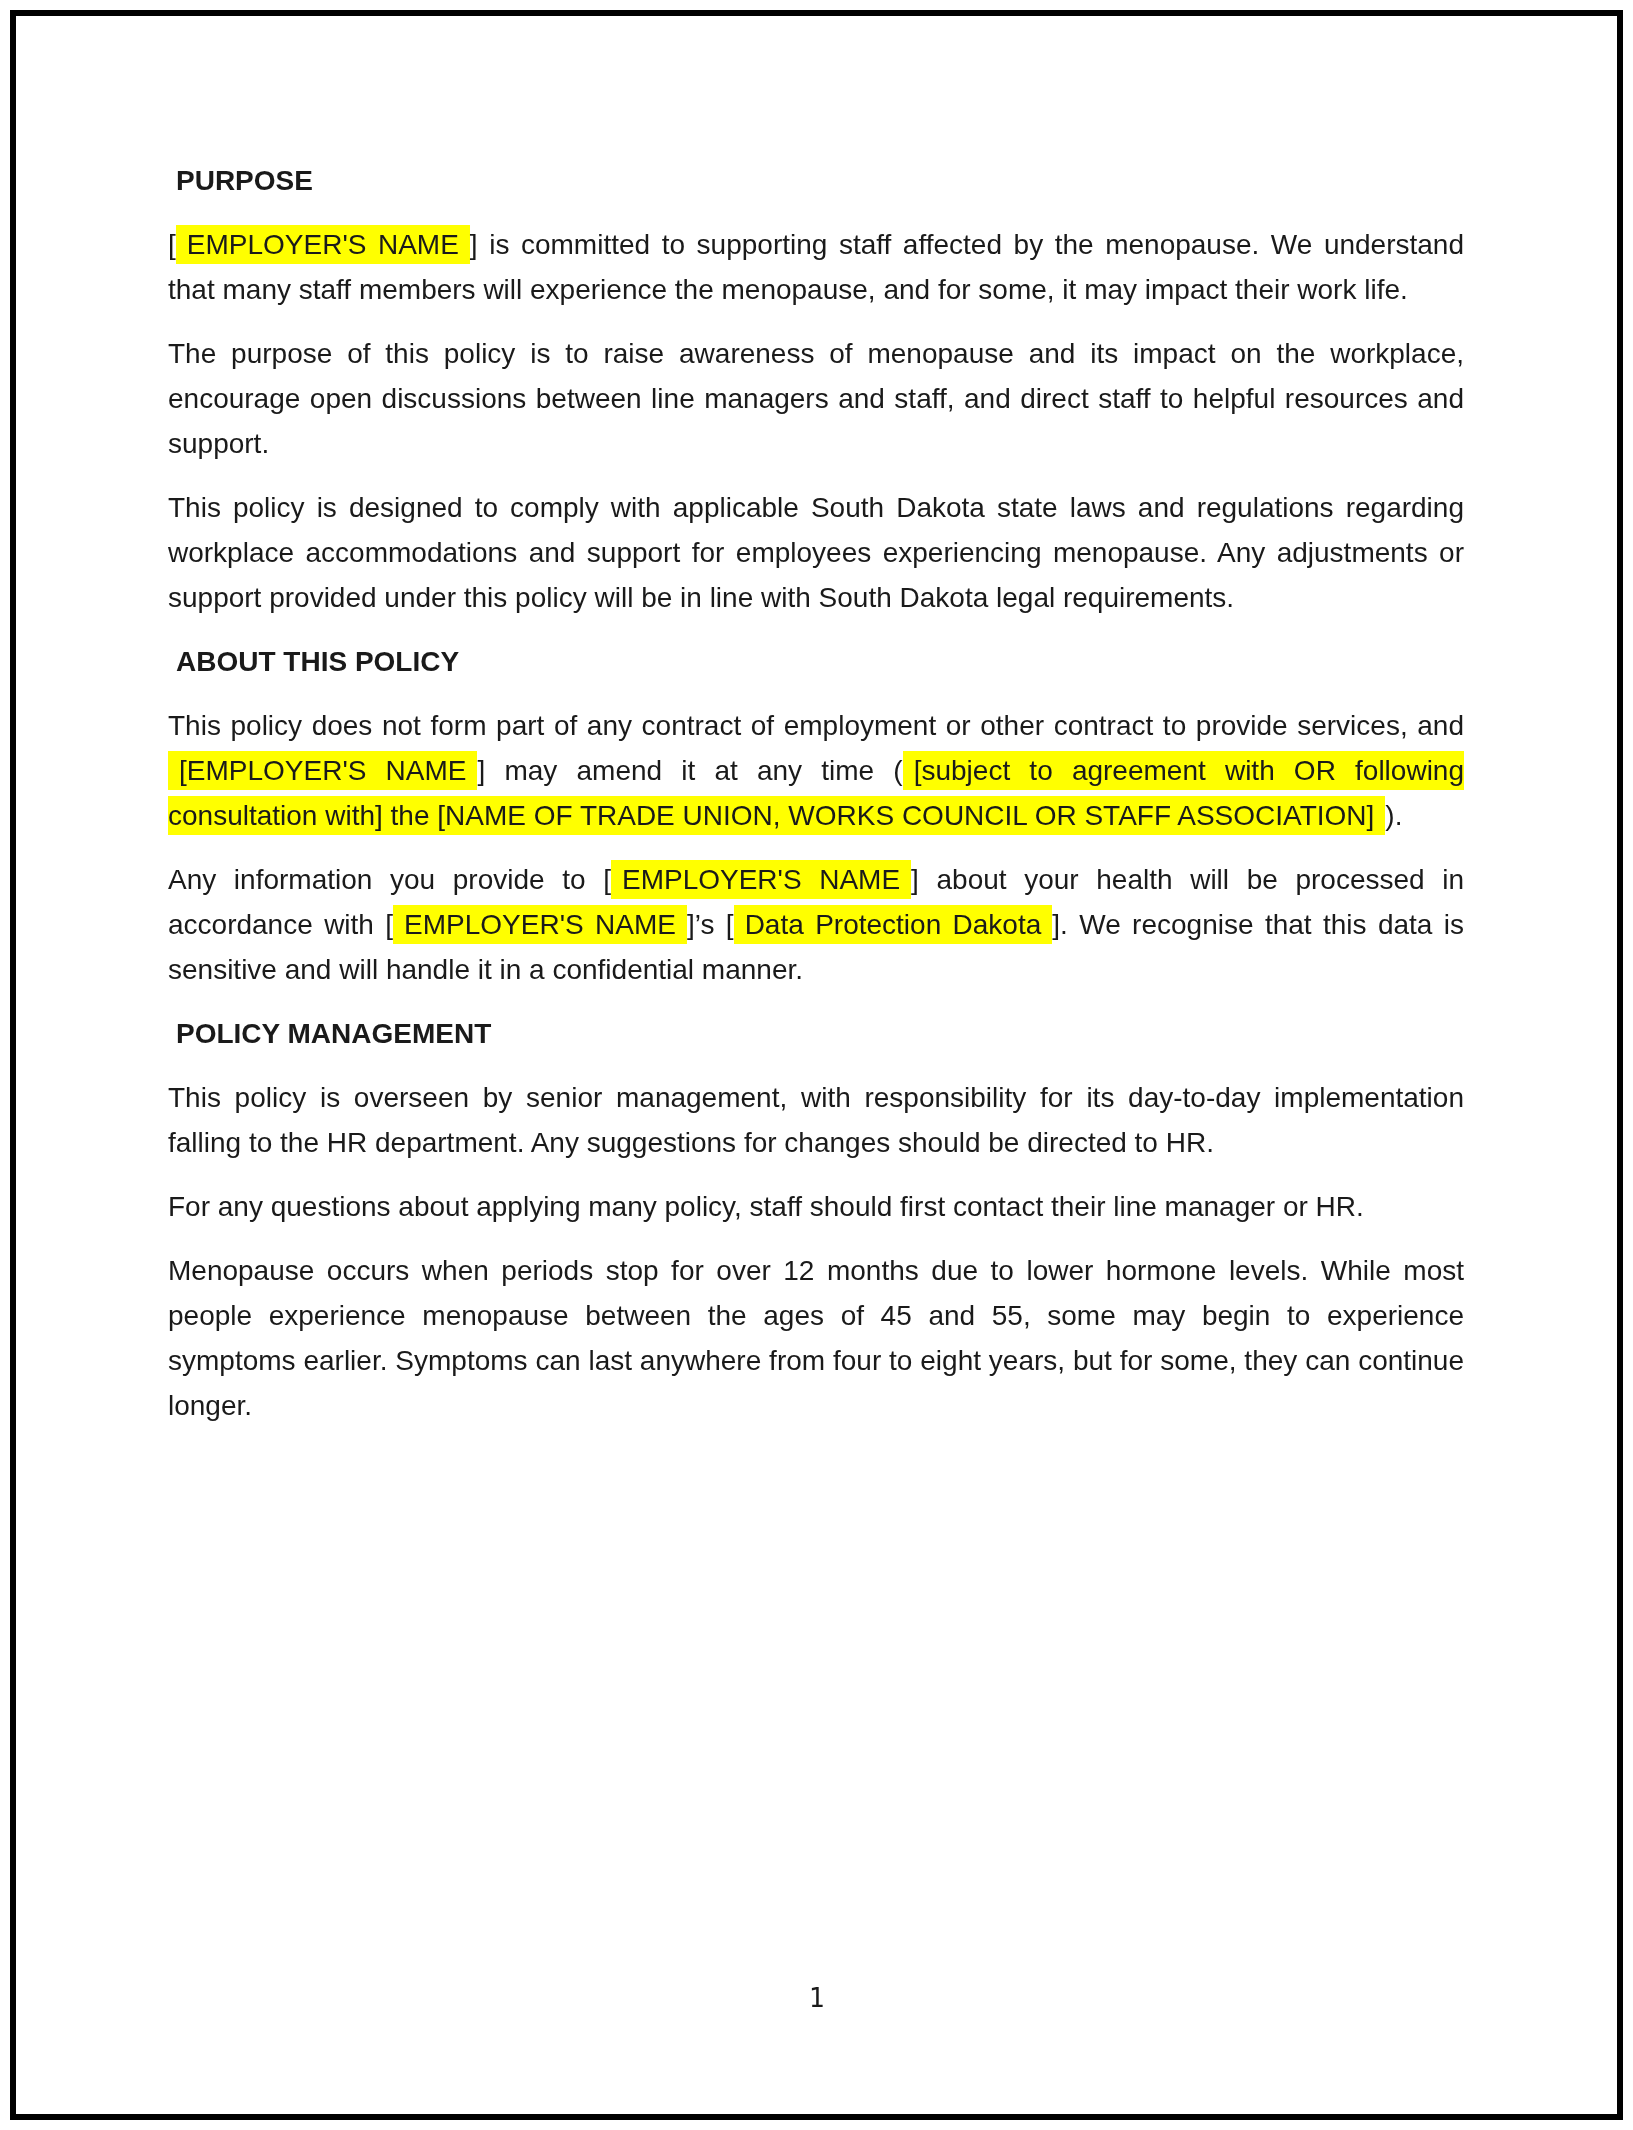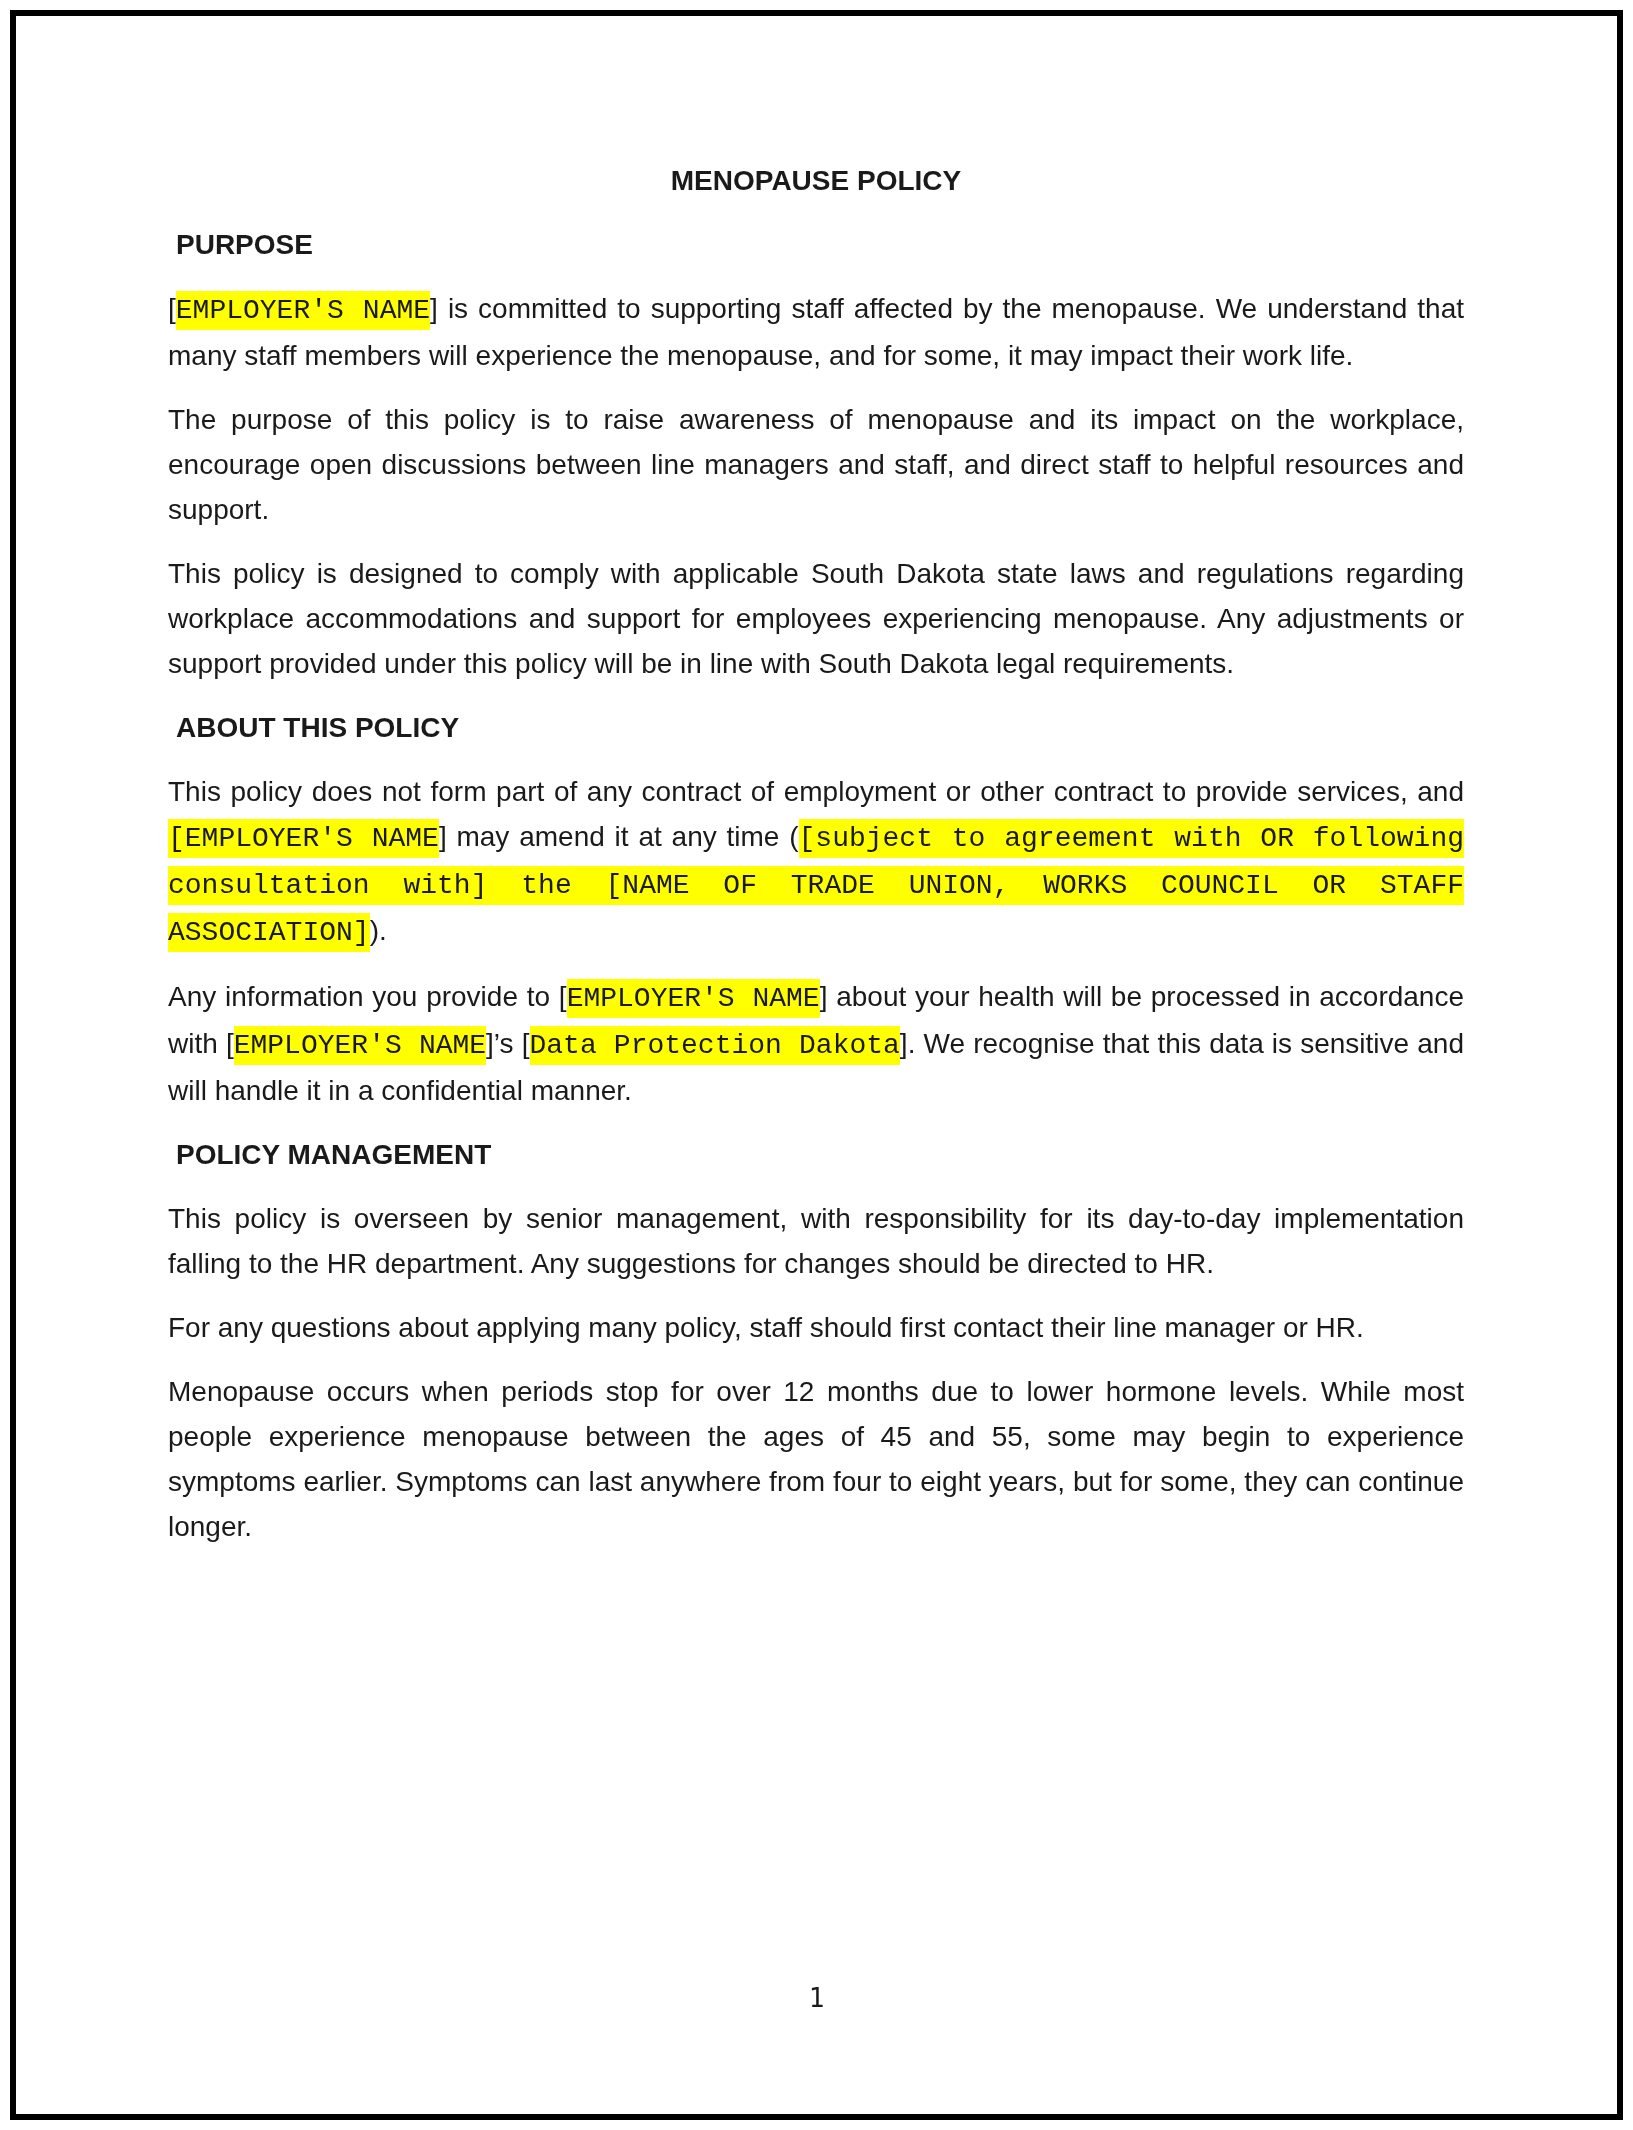--- a/index.html
+++ b/index.html
@@ -39,41 +39,39 @@
     color: #1a1a1a;
   }
   p.doc-paragraph {
     font-size: 28px;
     line-height: 45px;
     margin: 0 0 19px 0;
     text-align: justify;
   }
   .hl {
     background-color: var(--hl, #ffff00);
-    padding: 4px 0;
-    font-family: Liberation Mono, monospace;
+    padding: 4px 11px;
   }
   .footer {
     position: absolute;
     top: 1983px;
     left: 0;
     right: 0;
     text-align: center;
     font-size: 26px;
     line-height: 30px;
     font-family: "DejaVu Sans Mono", monospace;
   }
 </style>
 </head>
 <body>
 
 <div class="page-border"></div>
 
 <div class="content">
-  <div class="doc-title">MENOPAUSE POLICY</div>
   <div id="blocks">
       <h2 class="section-heading">PURPOSE</h2>
       <p class="doc-paragraph"><span>[</span><span class="hl">EMPLOYER'S NAME</span><span>] is committed to supporting staff affected by the menopause. We understand that many staff members will experience the menopause, and for some, it may impact their work life.</span></p>
       <p class="doc-paragraph"><span>The purpose of this policy is to raise awareness of menopause and its impact on the workplace, encourage open discussions between line managers and staff, and direct staff to helpful resources and support.</span></p>
       <p class="doc-paragraph"><span>This policy is designed to comply with applicable South Dakota state laws and regulations regarding workplace accommodations and support for employees experiencing menopause. Any adjustments or support provided under this policy will be in line with South Dakota legal requirements.</span></p>
       <h2 class="section-heading">ABOUT THIS POLICY</h2>
       <p class="doc-paragraph"><span>This policy does not form part of any contract of employment or other contract to provide services, and </span><span class="hl">[EMPLOYER'S NAME</span><span>] may amend it at any time (</span><span class="hl">[subject to agreement with OR following consultation with] the [NAME OF TRADE UNION, WORKS COUNCIL OR STAFF ASSOCIATION]</span><span>).</span></p>
       <p class="doc-paragraph"><span>Any information you provide to [</span><span class="hl">EMPLOYER'S NAME</span><span>] about your health will be processed in accordance with [</span><span class="hl">EMPLOYER'S NAME</span><span>]’s [</span><span class="hl">Data Protection Dakota</span><span>]. We recognise that this data is sensitive and will handle it in a confidential manner.</span></p>
       <h2 class="section-heading">POLICY MANAGEMENT</h2>
       <p class="doc-paragraph"><span>This policy is overseen by senior management, with responsibility for its day-to-day implementation falling to the HR department. Any suggestions for changes should be directed to HR.</span></p>

